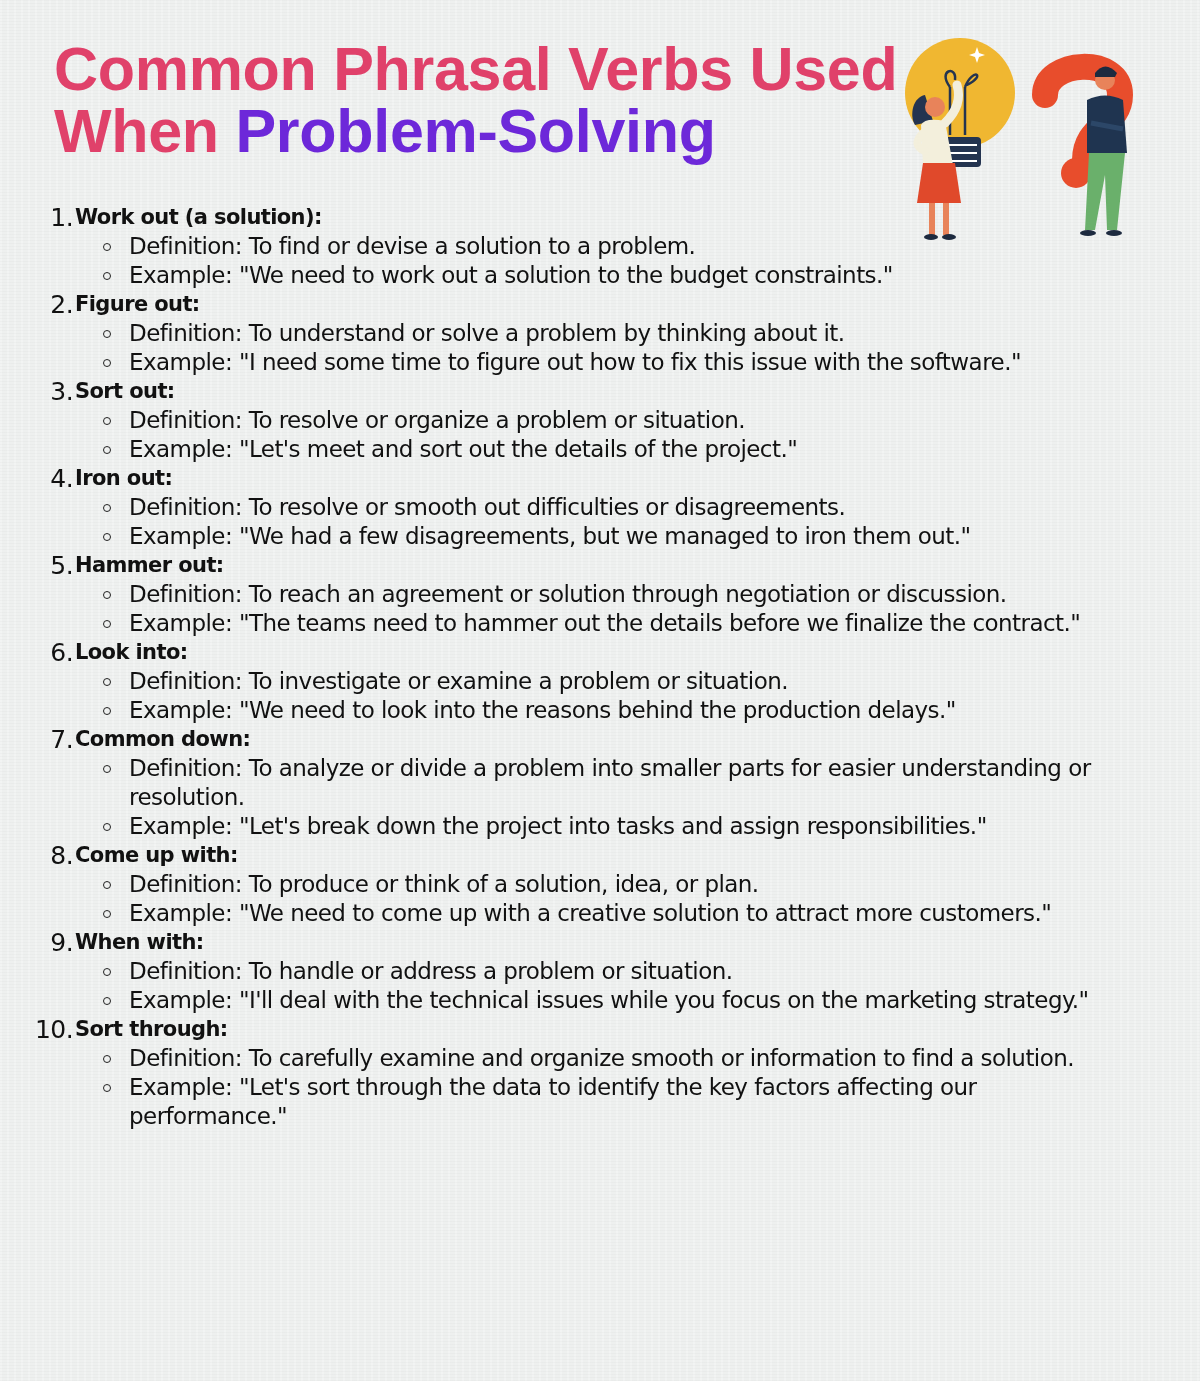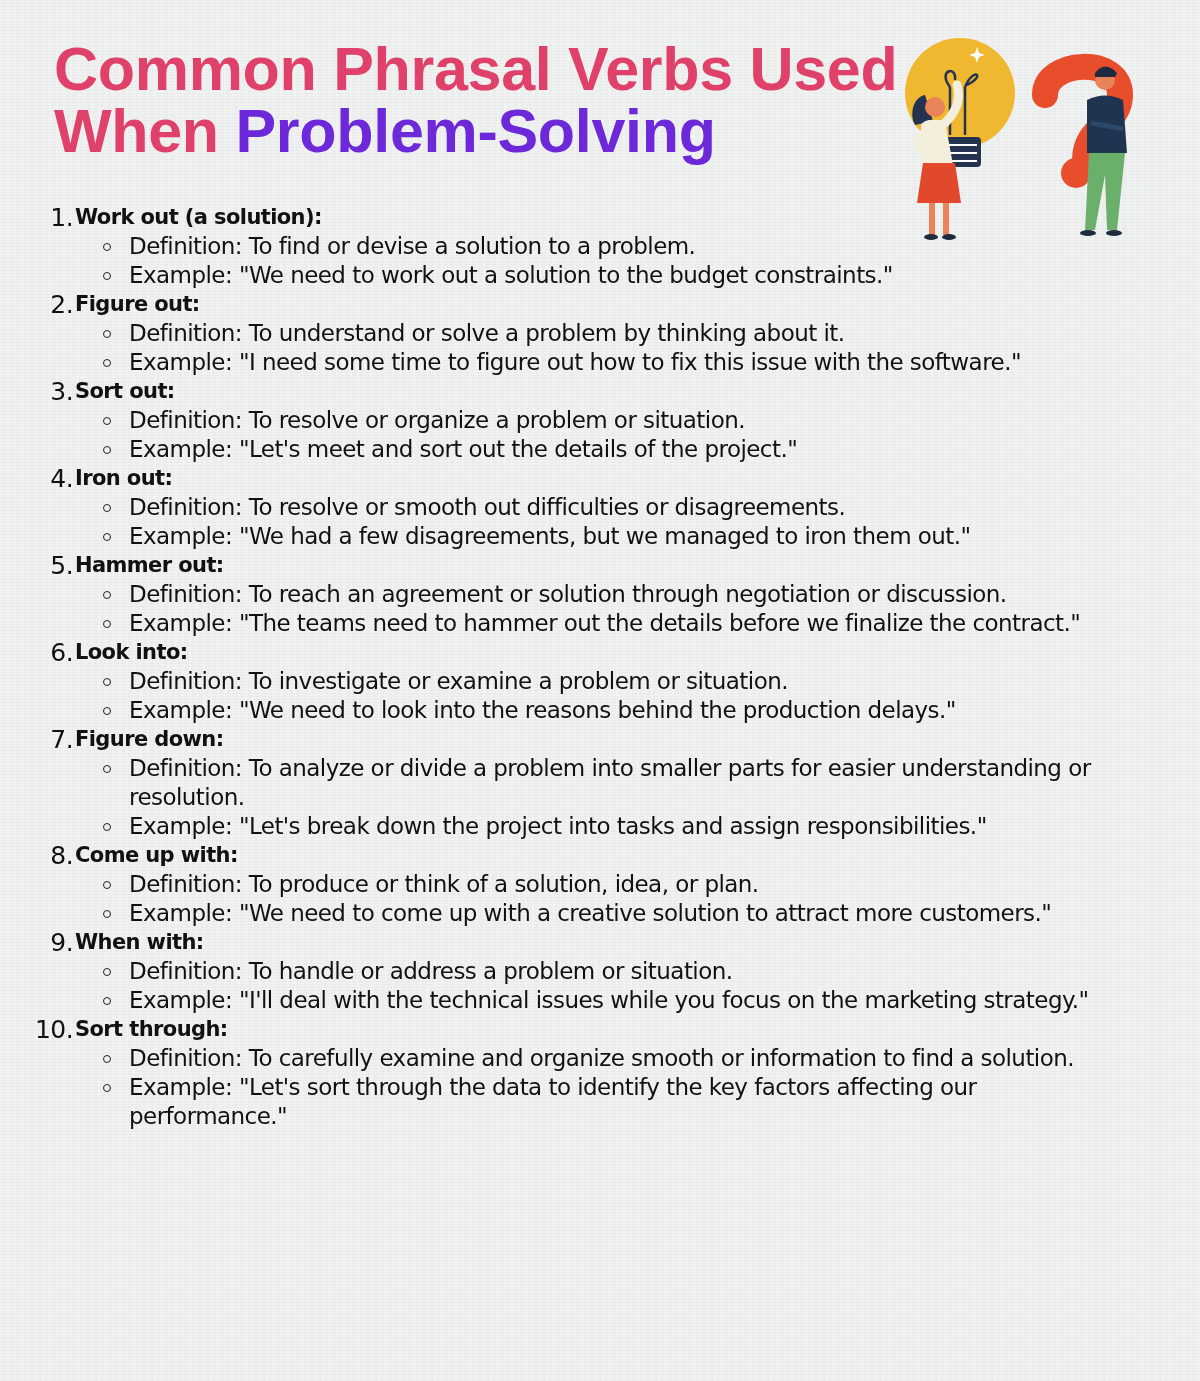--- a/index.html
+++ b/index.html
@@ -189,21 +189,21 @@
   <li class="verb">
     <span class="verb-num">6.</span>
     <span class="verb-term">Look into:</span>
     <ul class="sub">
       <li><span class="bullet"></span><span>Definition: To investigate or examine a problem or situation.</span></li>
       <li><span class="bullet"></span><span>Example: "We need to look into the reasons behind the production delays."</span></li>
     </ul>
   </li>
   <li class="verb">
     <span class="verb-num">7.</span>
-    <span class="verb-term">Figure down:</span>
+    <span class="verb-term">Common down:</span>
     <ul class="sub">
       <li><span class="bullet"></span><span>Definition: To analyze or divide a problem into smaller parts for easier understanding or resolution.</span></li>
       <li><span class="bullet"></span><span>Example: "Let's break down the project into tasks and assign responsibilities."</span></li>
     </ul>
   </li>
   <li class="verb">
     <span class="verb-num">8.</span>
     <span class="verb-term">Come up with:</span>
     <ul class="sub">
       <li><span class="bullet"></span><span>Definition: To produce or think of a solution, idea, or plan.</span></li>

